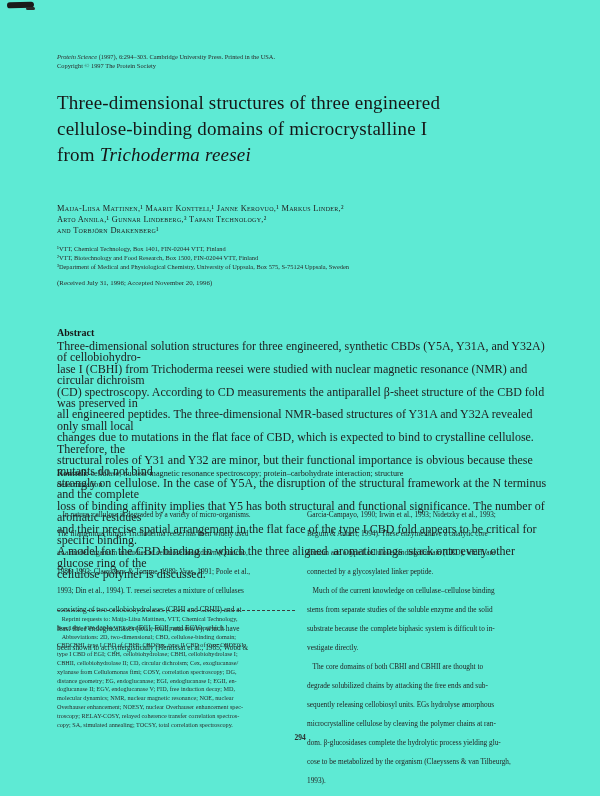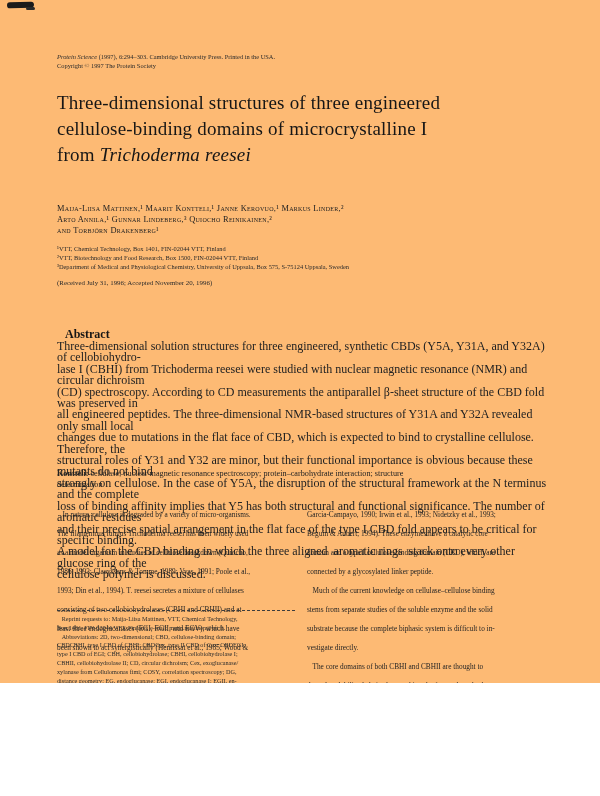--- a/index.html
+++ b/index.html
@@ -1,20 +1,20 @@
 <!DOCTYPE html>
 <html><head>
 <meta charset="utf-8">
 <style>
   html, body { margin: 0; padding: 0; background: #ffffff; }
   .page {
     position: relative;
     width: 600px;
-    height: 683px;
-    background: #fdba74;
+    height: 796px;
+    background: #5eead4;
     font-family: "Liberation Serif", "DejaVu Serif", serif;
     color: #1e1e1e;
     overflow: hidden;
   }
   .abs { position: absolute; }
   .prewrap { white-space: pre-wrap; }
 
   .scan-smudge {
     left: 7px; top: 2px; width: 27px; height: 6px;
     background: #1b1b1b; border-radius: 3px;
@@ -28,21 +28,21 @@
   .journal-header { left: 57px; top: 53px; width: 500px; font-size: 6.4px; line-height: 8.6px; color: #2b2b2b; }
   .journal-header .it { font-style: italic; }
 
   .article-title { left: 57px; top: 90px; width: 500px; font-size: 19px; line-height: 26px; color: #161616; letter-spacing: 0.2px; }
   .article-title .it { font-style: italic; }
 
   .authors { left: 57px; top: 203px; width: 500px; font-size: 8.4px; line-height: 11px; font-variant: small-caps; letter-spacing: 0.3px; color: #222; }
   .affiliations { left: 57px; top: 245px; width: 500px; font-size: 6.4px; line-height: 8.8px; color: #2b2b2b; }
   .received { left: 57px; top: 279px; width: 500px; font-size: 6.9px; color: #2b2b2b; }
 
-  .abstract-heading { left: 65px; top: 327px; font-size: 12px; font-weight: bold; color: #161616; }
+  .abstract-heading { left: 57px; top: 327px; font-size: 10px; font-weight: bold; color: #161616; }
   .abstract-text { left: 57px; top: 341px; width: 497px; font-size: 12px; line-height: 11.4px; color: #222; }
 
   .keywords { left: 57px; top: 468px; width: 497px; font-size: 8.2px; line-height: 11.4px; color: #222; }
   .keywords .bold { font-weight: bold; }
 
   .col { font-size: 7.3px; line-height: 19px; color: #242424; }
   .col-left  { left: 57px;  top: 505px; width: 240px; }
   .col-right { left: 307px; top: 505px; width: 248px; }
 
   .footnote-rule { left: 57px; top: 610px; width: 238px; border-top: 1px dashed #3d3d3d; height: 0; }
@@ -63,21 +63,21 @@
     <div>Copyright © 1997 The Protein Society</div>
   </div>
 
   <div class="abs article-title">
     <div>Three-dimensional structures of three engineered</div>
     <div>cellulose-binding domains of microcrystalline I</div>
     <div><span>from </span><span class="it">Trichoderma reesei</span></div>
   </div>
 
   <div class="abs authors prewrap">Maija-Liisa Mattinen,¹ Maarit Kontteli,¹ Janne Kerovuo,¹ Markus Linder,²
-Arto Annila,¹ Gunnar Lindeberg,³ Quiocho Reinikainen,²
+Arto Annila,¹ Gunnar Lindeberg,³ Tapani Technology,²
 and Torbjörn Drakenberg¹</div>
 
   <div class="abs affiliations prewrap">¹VTT, Chemical Technology, Box 1401, FIN-02044 VTT, Finland
 ²VTT, Biotechnology and Food Research, Box 1500, FIN-02044 VTT, Finland
 ³Department of Medical and Physiological Chemistry, University of Uppsala, Box 575, S-75124 Uppsala, Sweden</div>
 
   <div class="abs received">(Received July 31, 1996; Accepted November 20, 1996)</div>
 
   <div class="abs abstract-heading">Abstract</div>
   <div class="abs abstract-text prewrap">Three-dimensional solution structures for three engineered, synthetic CBDs (Y5A, Y31A, and Y32A) of cellobiohydro-

